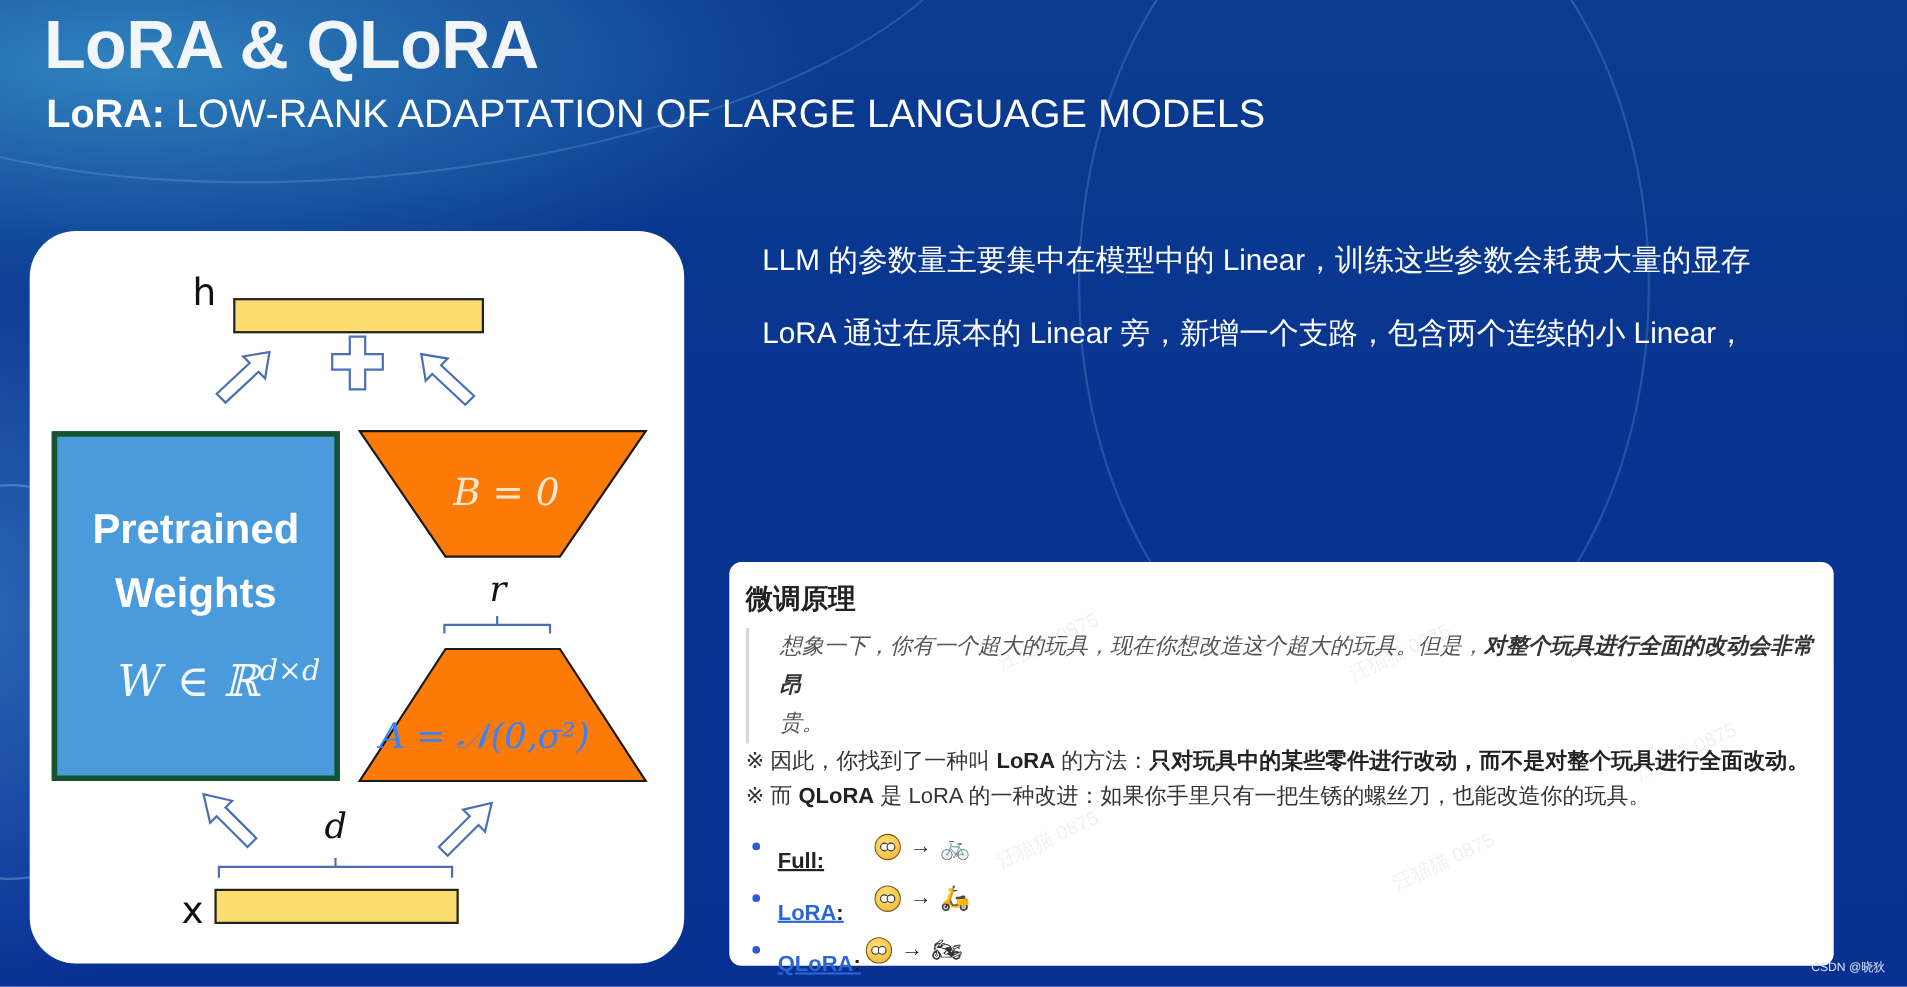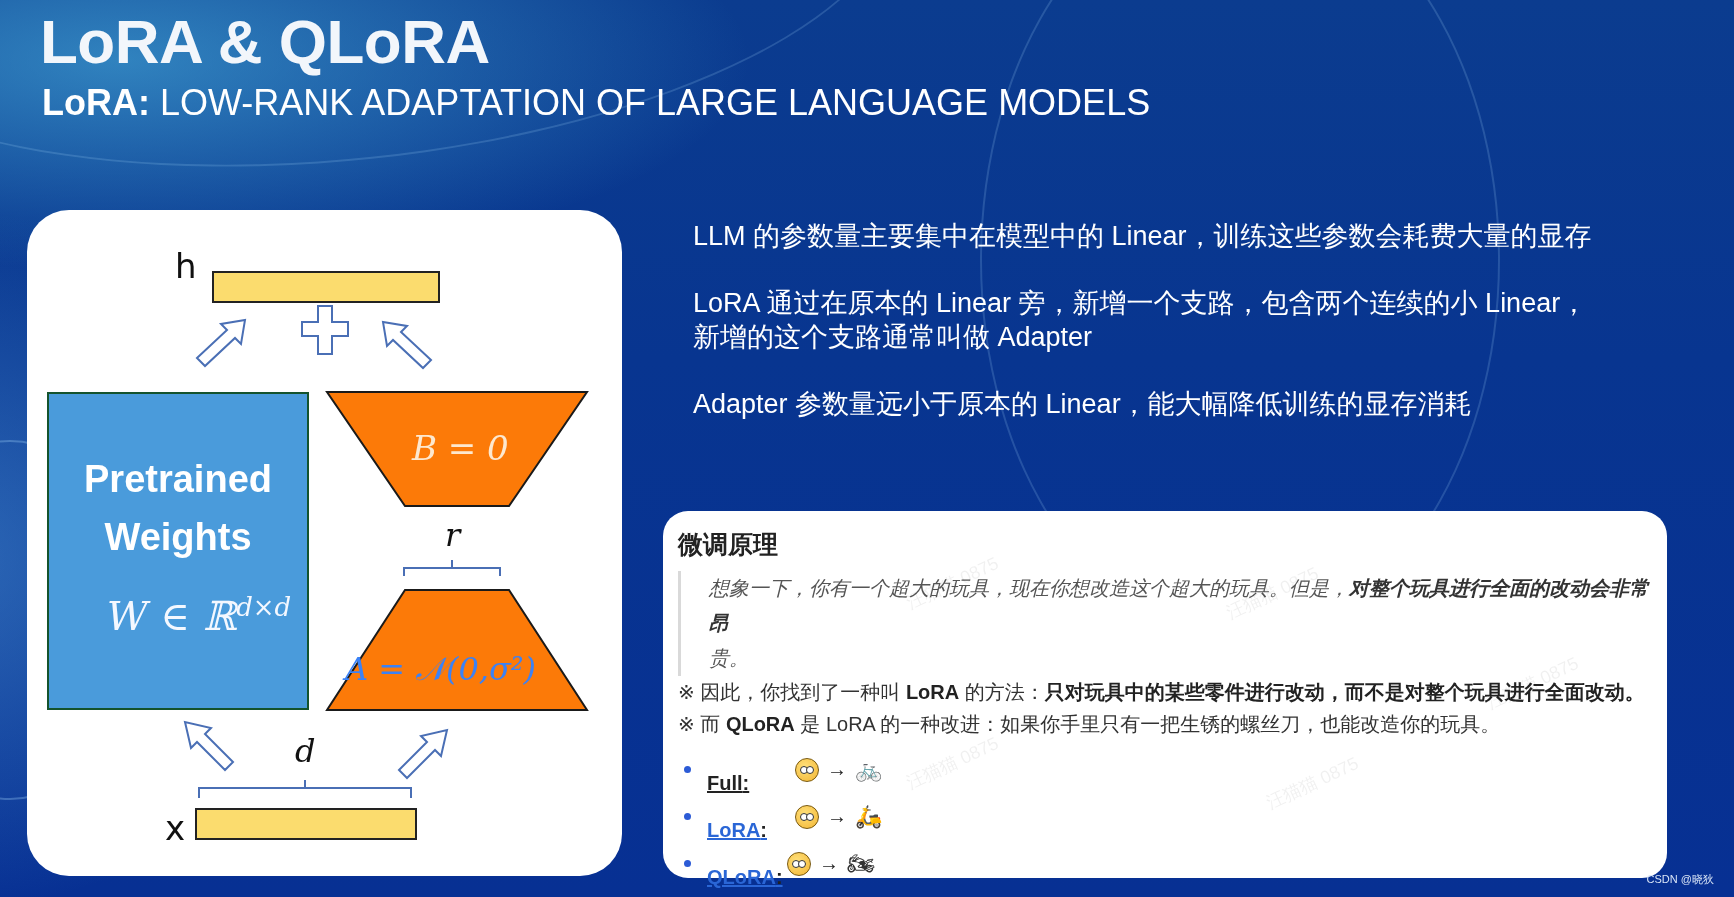--- a/index.html
+++ b/index.html
@@ -32,35 +32,35 @@
     position: absolute; left: 27px; top: 210px; width: 595px; height: 666px;
     background: #ffffff; border-radius: 42px;
   }
   .bar {
     position: absolute; background: #fbdc6e; border: 2px solid #222;
   }
   .lbl { position: absolute; color: #111; font-size: 34px; font-family: "DejaVu Sans", sans-serif; }
   .math { position: absolute; font-family: "DejaVu Serif", serif; font-style: italic; color: #111; }
   .pretrained {
     position: absolute; left: 20px; top: 182px; width: 262px; height: 318px;
-    background: #4a9bdb; border: 2px solid #14532d;
+    background: #4a9bdb; border: 5px solid #14532d;
     color: #fff; text-align: center;
   }
   .pretrained .ptxt { margin-top: 56px; font-size: 38px; font-weight: bold; line-height: 58px; }
   .pretrained .pm { margin-top: 26px; font-family: "DejaVu Serif", serif; font-style: italic; font-size: 40px; color: #f4f8ff; padding-left: 42px; }
   .pretrained .pm sup { font-size: 26px; }
 
   
   .bullets { position: absolute; left: 693px; top: 219px; color: #ffffff; font-size: 27px; line-height: 34px; }
   .bullets p { margin-bottom: 33px; }
 
   
   .note-card {
     position: absolute; left: 663px; top: 511px; width: 1004px; height: 367px;
-    background: #ffffff; border-radius: 25px;
+    background: #ffffff; border-radius: 11px;
     padding: 8px 16px 0 15px; color: #333;
   }
   .note-title { font-size: 25px; font-weight: bold; color: #222; margin-top: 9px; font-family: "DejaVu Sans", sans-serif; }
   .quote {
     margin-top: 10px; border-left: 3px solid #d9d9d9;
     padding-left: 28px; color: #555; font-size: 20px; line-height: 35px; font-style: italic;
   }
   .quote b { color: #333; }
   .note-line { font-size: 20px; color: #333; line-height: 32px; }
   .note-line b { color: #222; }
@@ -146,22 +146,21 @@
   <span class="math" style="left:418px;top:306px;font-size:32px;">r</span>
   <span class="math" style="left:318px;top:440px;font-size:32px;color:#3b82f6;">A = 𝒩(0,σ²)</span>
   <span class="math" style="left:268px;top:522px;font-size:32px;">d</span>
 
   <span class="lbl" style="left:138px;top:598px;">x</span>
   <div class="bar" style="left:168px;top:598px;width:222px;height:32px;"></div>
 </div>
 
 <div class="bullets">
   <p>LLM 的参数量主要集中在模型中的 Linear，训练这些参数会耗费大量的显存</p>
-  <p style="margin-bottom:33px;"><span>LoRA 通过在原本的 Linear 旁，新增一个支路，包含两个连续的小 Linear，</span><br><span>新增的这个支路通常叫做 Adapter</span></p>
-  <p>Adapter 参数量远小于原本的 Linear，能大幅降低训练的显存消耗</p>
+  <p style="margin-bottom:33px;"><span>LoRA 通过在原本的 Linear 旁，新增一个支路，包含两个连续的小 Linear，</span><br></p>
 </div>
 
 <div class="note-card">
   <div class="note-title">微调原理</div>
   <div class="quote"><span>想象一下，你有一个超大的玩具，现在你想改造这个超大的玩具。但是，</span><b>对整个玩具进行全面的改动会非常昂</b><br><span>贵。</span></div>
   <div class="note-line"><span>※ 因此，你找到了一种叫 </span><b>LoRA</b><span> 的方法：</span><b>只对玩具中的某些零件进行改动，而不是对整个玩具进行全面改动。</b></div>
   <div class="note-line" style="margin-bottom:6px;"><span>※ 而 </span><b>QLoRA</b><span> 是 LoRA 的一种改进：如果你手里只有一把生锈的螺丝刀，也能改造你的玩具。</span></div>
 
   <div class="list-item">
     <span class="dot"></span>

